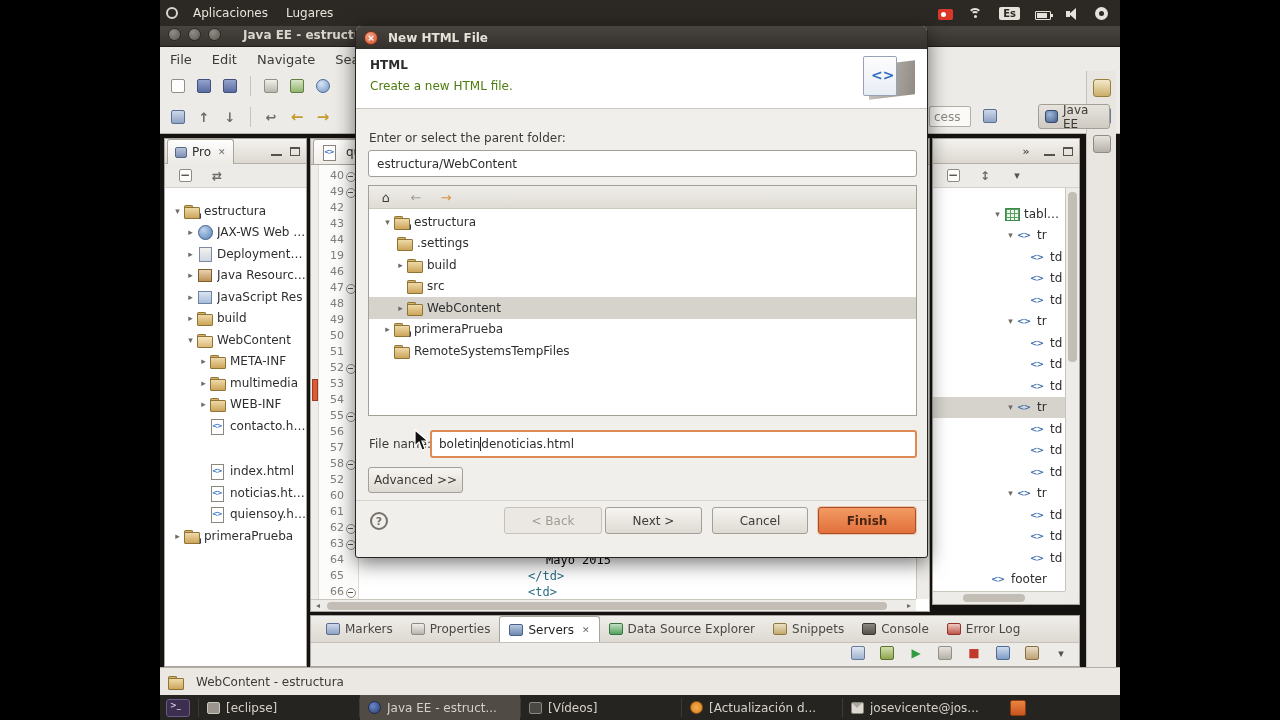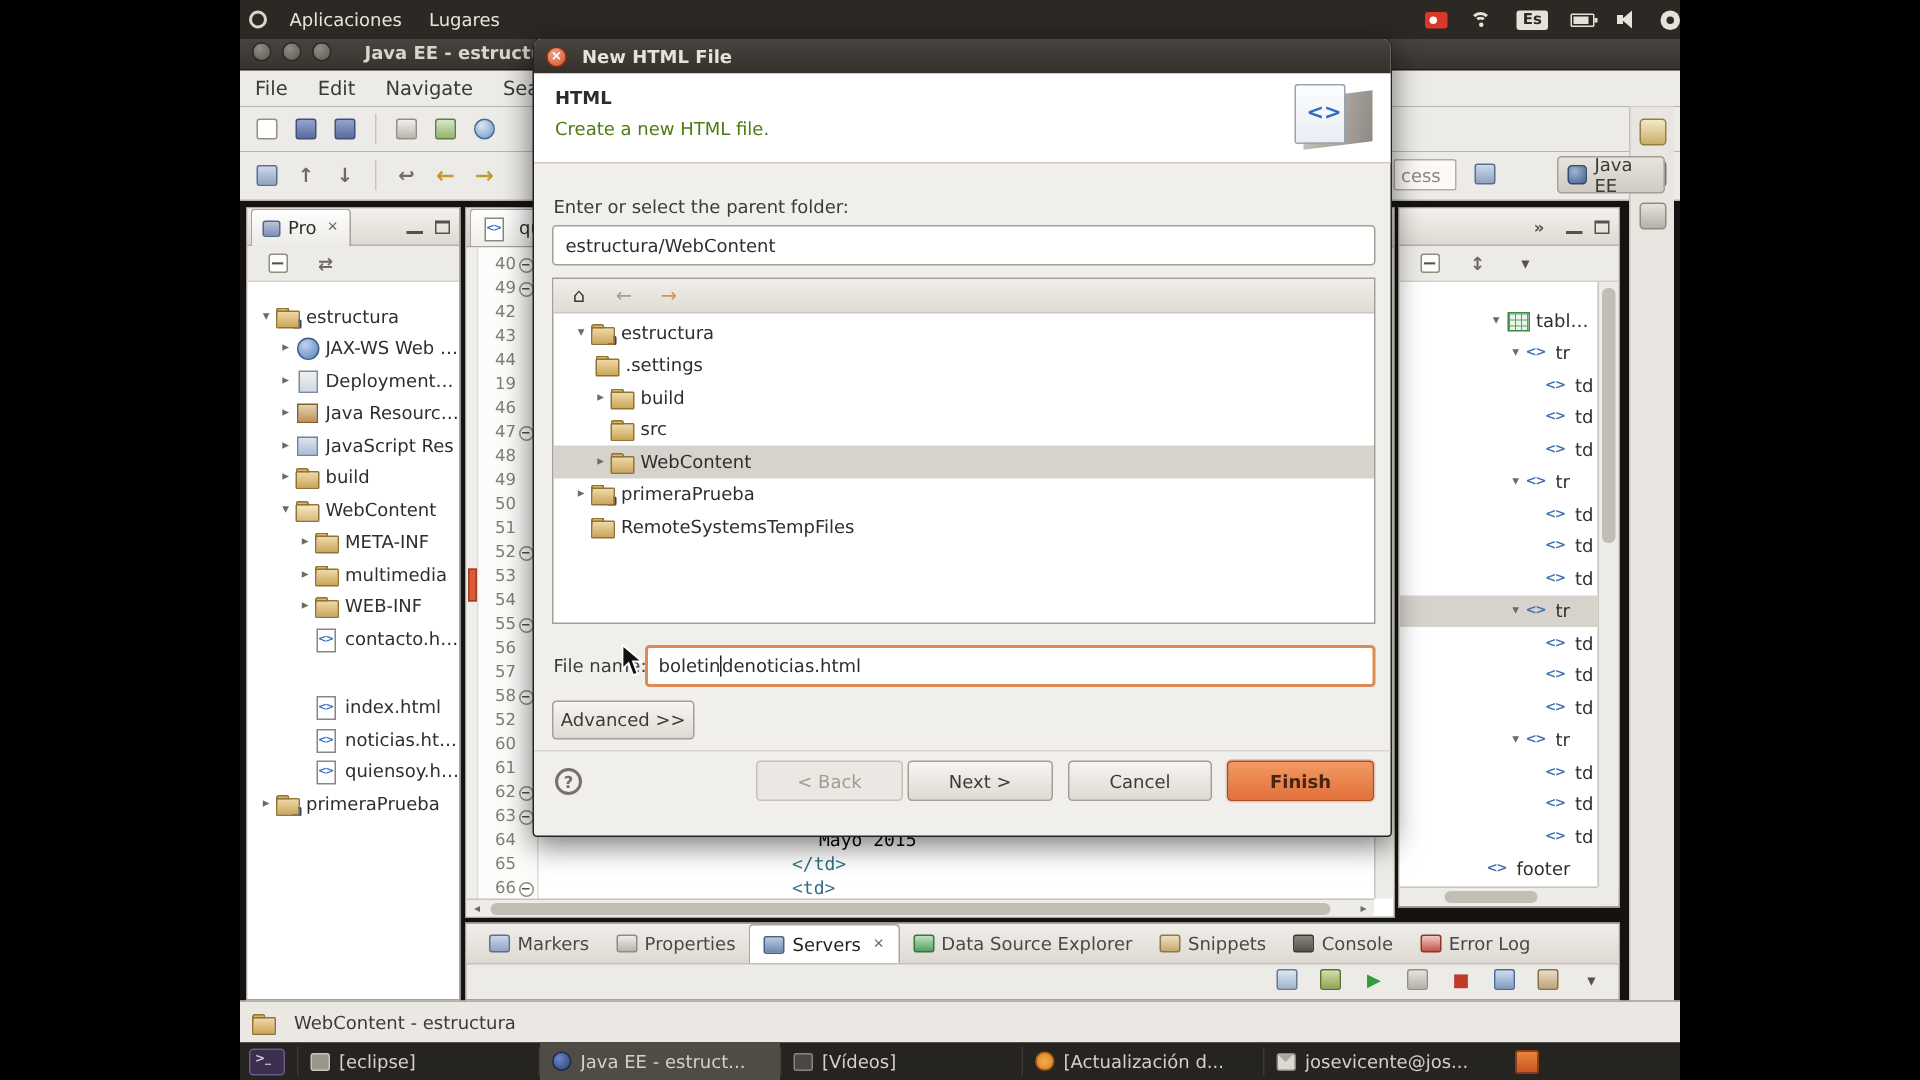--- a/index.html
+++ b/index.html
@@ -4,21 +4,21 @@
 <style>
 *{margin:0;padding:0;box-sizing:border-box;font-family:"DejaVu Sans","Liberation Sans",sans-serif;}
 html,body{width:1280px;height:720px;background:#000;overflow:hidden;}
 .screen{position:relative;width:1280px;height:720px;background:#000;}
 .desktop{position:absolute;left:160px;top:0;width:960px;height:720px;background:#141312;overflow:hidden;}
 
 
 .top-panel{position:absolute;left:0;top:0;width:960px;height:26px;background:#2c2924;display:flex;align-items:center;color:#e8e4dc;font-size: 12px;z-index:20;}
 .distro{width:12px;height:12px;border-radius:50%;border:2px solid #d9d5cd;margin:0 6px 0 6px;flex:none;}
 .tp-menu{padding:0 9px;height:100%;display:flex;align-items:center;cursor:default;}
-.tp-right{margin-left:auto;display:flex;align-items:center;gap:15px;padding-right:0;}
+.tp-right{margin-left:auto;display:flex;align-items:flex-end;gap:15px;padding-right:12px;}
 .record{width:15px;height:11px;background:#d9372a;border-radius:2px;position:relative;}
 .record::after{content:"";position:absolute;left:3px;top:3px;width:5px;height:5px;background:#fff;border-radius:50%;}
 .wifi{width:16px;height:13px;position:relative;display:inline-block;}
 .wifi i{position:absolute;border:2px solid transparent;border-top:2px solid #e6e2da;border-radius:50%;}
 .wifi i:nth-child(1){left:0;top:1px;width:14px;height:14px;}
 .wifi i:nth-child(2){left:3px;top:4px;width:8px;height:8px;}
 .wifi i:nth-child(3){left:6px;top:8px;width:3px;height:3px;background:#e6e2da;border:none;border-radius:50%;}
 .kbd{background:#e6e2da;color:#2c2a26;font-size:10px;font-weight:bold;padding:1px 4px;border-radius:2px;}
 .batt{width:16px;height:9px;border:1px solid #e6e2da;border-radius:1px;position:relative;}
 .batt::before{content:"";position:absolute;right:-3px;top:2px;width:2px;height:3px;background:#e6e2da;}

